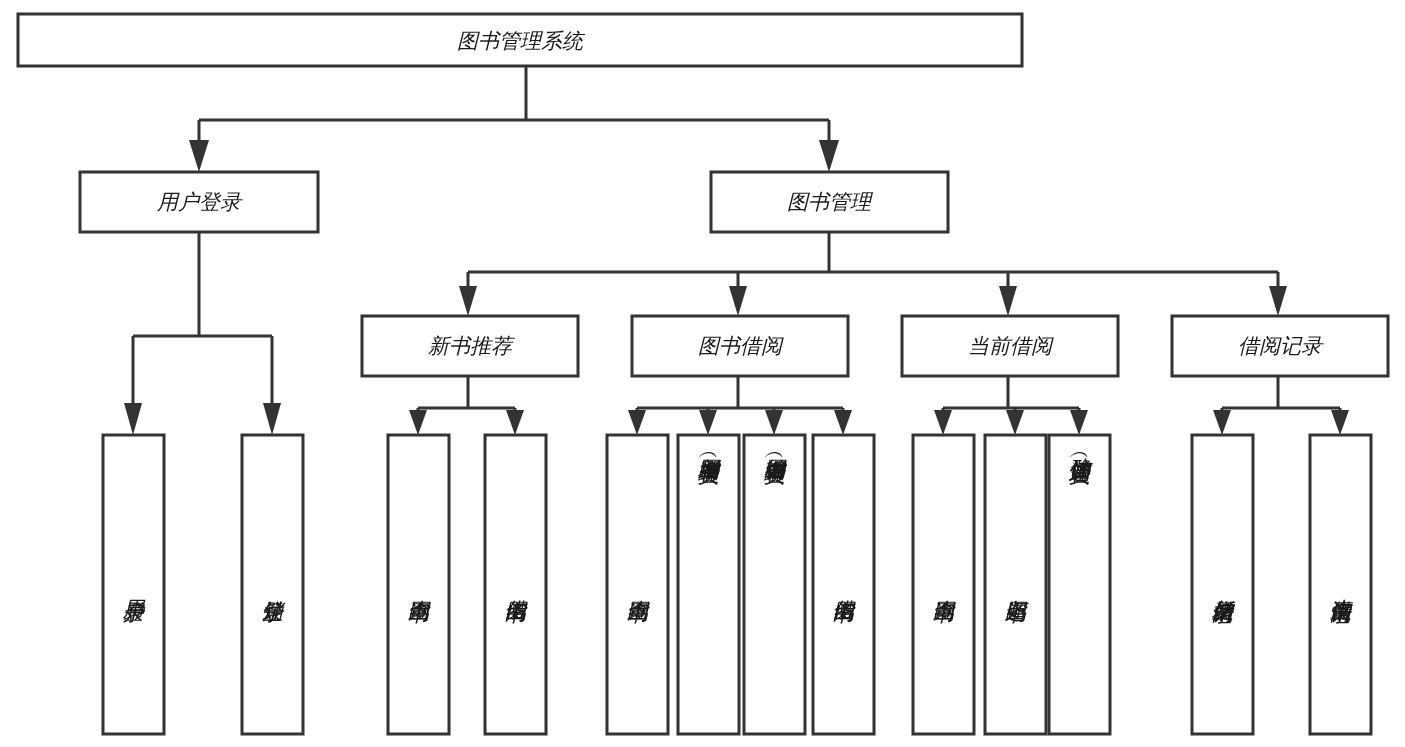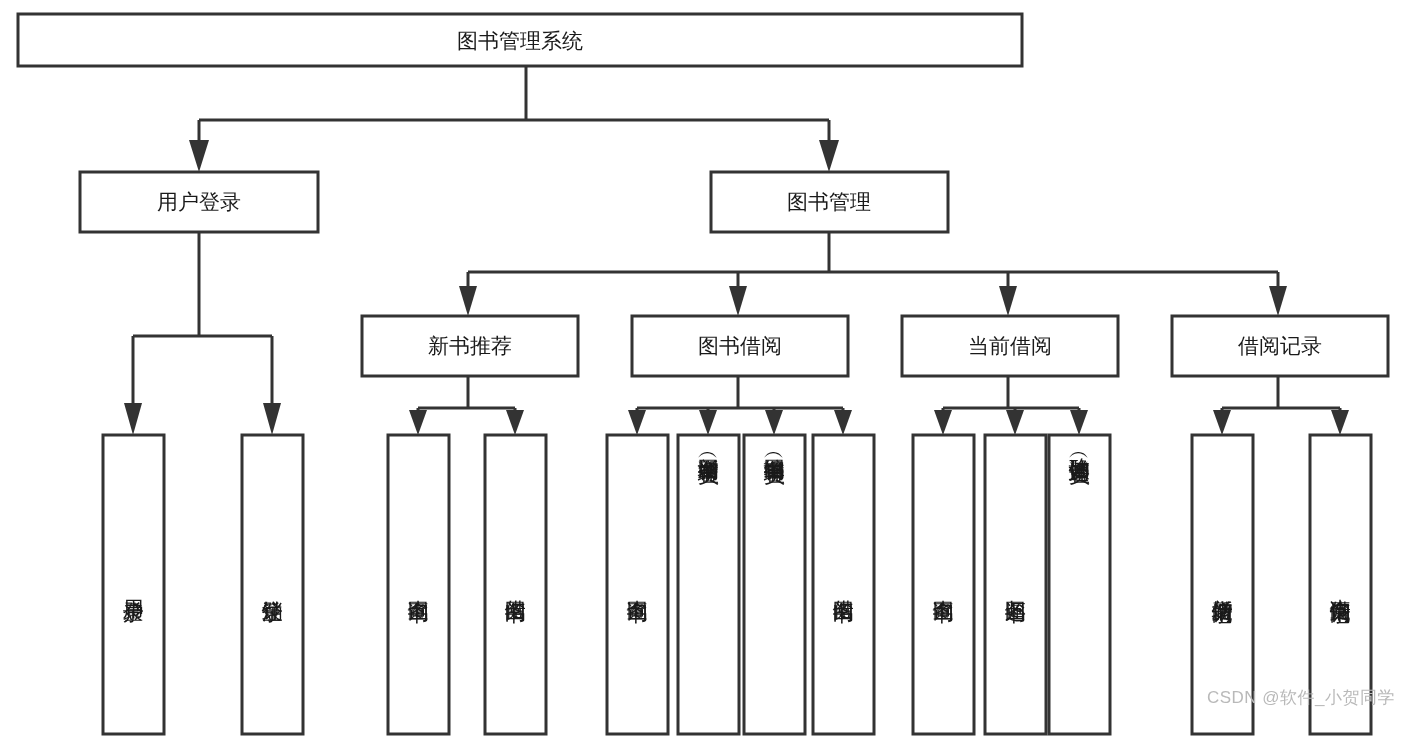--- a/index.html
+++ b/index.html
@@ -12,20 +12,21 @@
     height: 747px;
     font-family: "Liberation Sans", "DejaVu Sans", sans-serif;
     overflow: hidden;
     position: relative;
   }
   #diagram-root {
     position: relative;
     width: 1405px;
     height: 715px;
     background: #ffffff;
+    font-style: italic;
   }
   svg#tree-svg {
     position: absolute;
     top: 0;
     left: 0;
     width: 1405px;
     height: 747px;
   }
   .node-box {
     fill: #ffffff;
@@ -244,15 +245,14 @@
   </div>
 
   <div class="leaf-label-wrap center-v" style="left:1192px; top:435px; width:61px; height:299px;">
     <span class="leaf-label-v">新增借阅记录</span>
   </div>
 
   <div class="leaf-label-wrap center-v" style="left:1310px; top:435px; width:61px; height:299px;">
     <span class="leaf-label-v">查询借阅记录</span>
   </div>
 
-  <div id="watermark">CSDN @软件_小贺同学</div>
 
 </div>
 
 </body></html>

